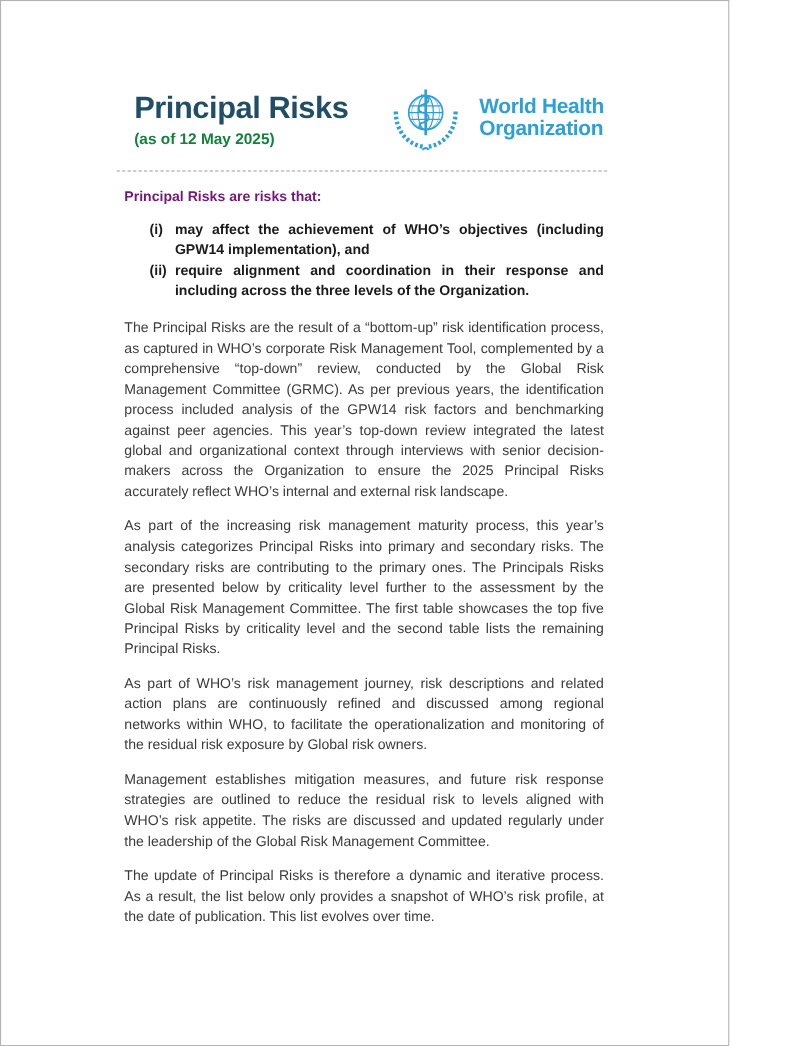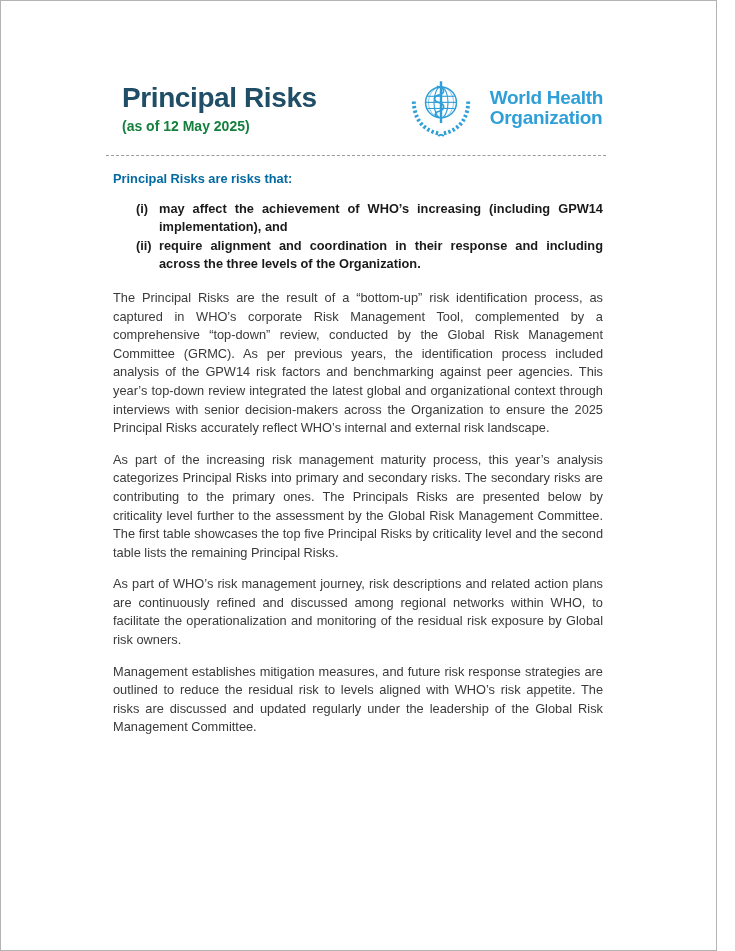--- a/index.html
+++ b/index.html
@@ -3,21 +3,21 @@
 <meta charset="utf-8">
 <style>
   html, body {
     margin: 0;
     padding: 0;
     background: #ffffff;
     font-family: "Liberation Sans", sans-serif;
   }
   .page {
     position: relative;
-    width: 717px;
+    width: 663px;
     height: 951px;
     box-sizing: border-box;
     background: #ffffff;
     border: 1px solid #b3b3b3;
     overflow: hidden;
   }
   .header {
     display: flex;
     justify-content: space-between;
     align-items: flex-start;
@@ -60,21 +60,21 @@
   }
   .content {
     margin: 14px 113px 0 112px;
     color: #3a3a3a;
     font-size: 12.8px;
     line-height: 18.6px;
   }
   .lead {
     margin: 0 0 11px 0;
     font-weight: 700;
-    color: #0369a1;
+    color: #701a75;
   }
   .intro-list { margin: 0 0 15px 0; }
   .intro-item {
     display: flex;
     padding-left: 23px;
     font-weight: 700;
     color: #1a1a1a;
   }
   .intro-marker {
     width: 23px;
@@ -127,27 +127,28 @@
   </div>
 
   <div class="divider"></div>
 
   <div class="content">
     <p class="lead">Principal Risks are risks that:</p>
 
     <div class="intro-list">
       <div class="intro-item">
         <span class="intro-marker">(i)</span>
-        <span class="intro-text">may affect the achievement of WHO’s increasing (including GPW14 implementation), and</span>
+        <span class="intro-text">may affect the achievement of WHO’s objectives (including GPW14 implementation), and</span>
       </div>
       <div class="intro-item">
         <span class="intro-marker">(ii)</span>
         <span class="intro-text">require alignment and coordination in their response and including across the three levels of the Organization.</span>
       </div>
     </div>
 
     <p class="body-par">The Principal Risks are the result of a “bottom-up” risk identification process, as captured in WHO’s corporate Risk Management Tool, complemented by a comprehensive “top-down” review, conducted by the Global Risk Management Committee (GRMC).  As per previous years, the identification process included analysis of the GPW14 risk factors and benchmarking against peer agencies. This year’s top-down review integrated the latest global and organizational context through interviews with senior decision-makers across the Organization to ensure the 2025 Principal Risks accurately reflect WHO’s internal and external risk landscape.</p>
     <p class="body-par">As part of the increasing risk management maturity process, this year’s analysis categorizes Principal Risks into primary and secondary risks. The secondary risks are contributing to the primary ones. The Principals Risks are presented below by criticality level further to the assessment by the Global Risk Management Committee.  The first table showcases the top five Principal Risks by criticality level and the second table lists the remaining Principal Risks.</p>
     <p class="body-par">As part of WHO’s risk management journey, risk descriptions and related action plans are continuously refined and discussed among regional networks within WHO, to facilitate the operationalization and monitoring of the residual risk exposure by Global risk owners.</p>
     <p class="body-par">Management establishes mitigation measures, and future risk response strategies are outlined to reduce the residual risk to levels aligned with WHO’s risk appetite. The risks are discussed and updated regularly under the leadership of the Global Risk Management Committee.</p>
+    <p class="body-par">The update of Principal Risks is therefore a dynamic and iterative process. As a result, the list below only provides a snapshot of WHO’s risk profile, at the date of publication. This list evolves over time.</p>
   </div>
 
 </div>
 
 </body></html>

